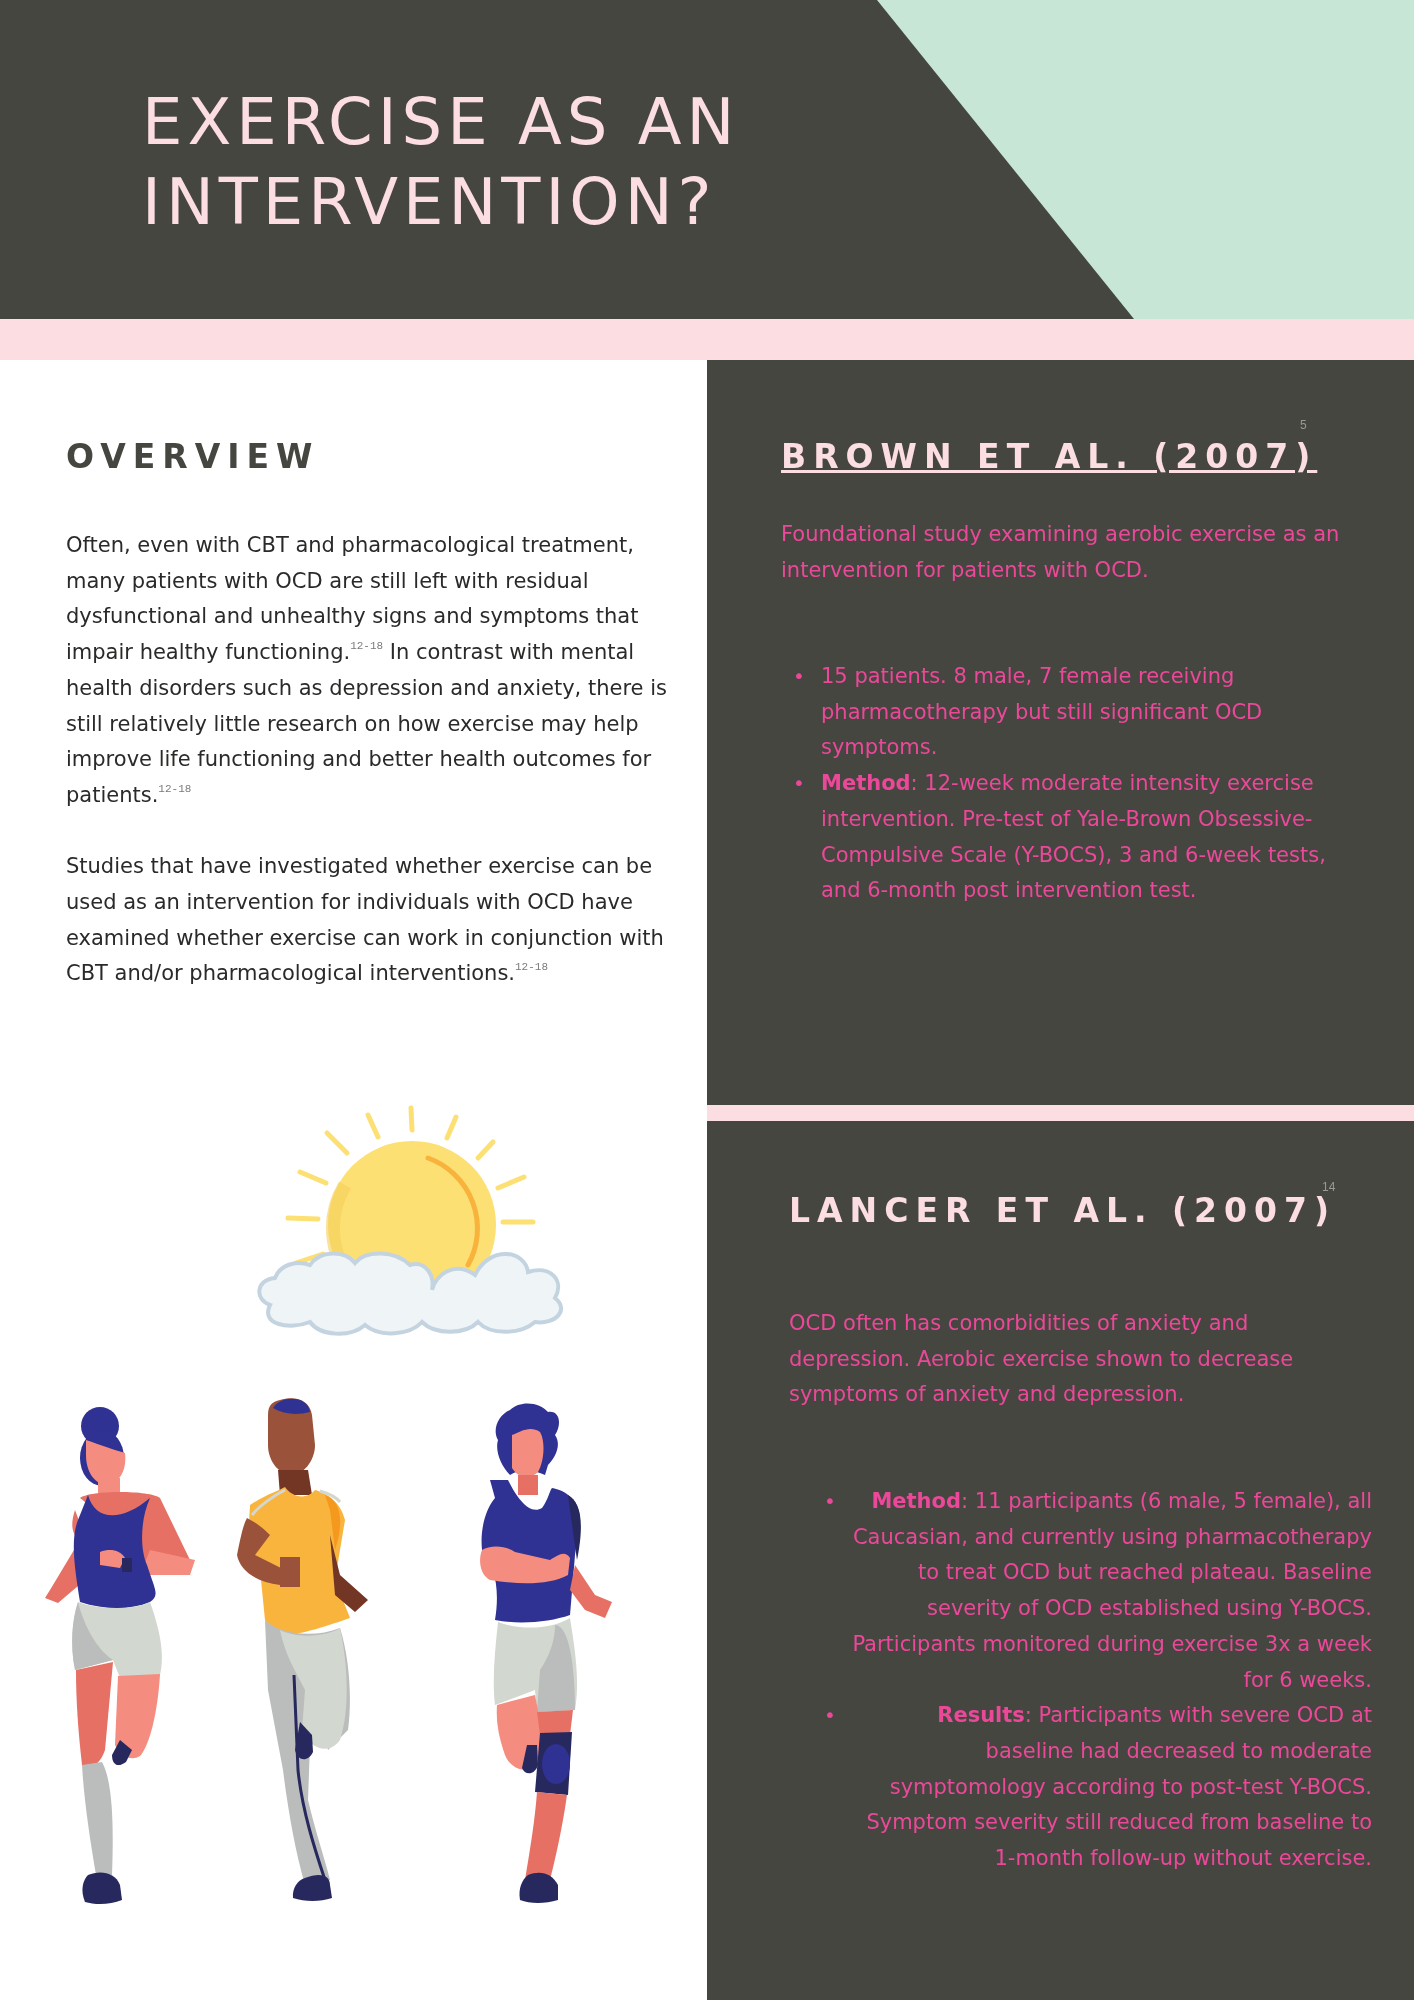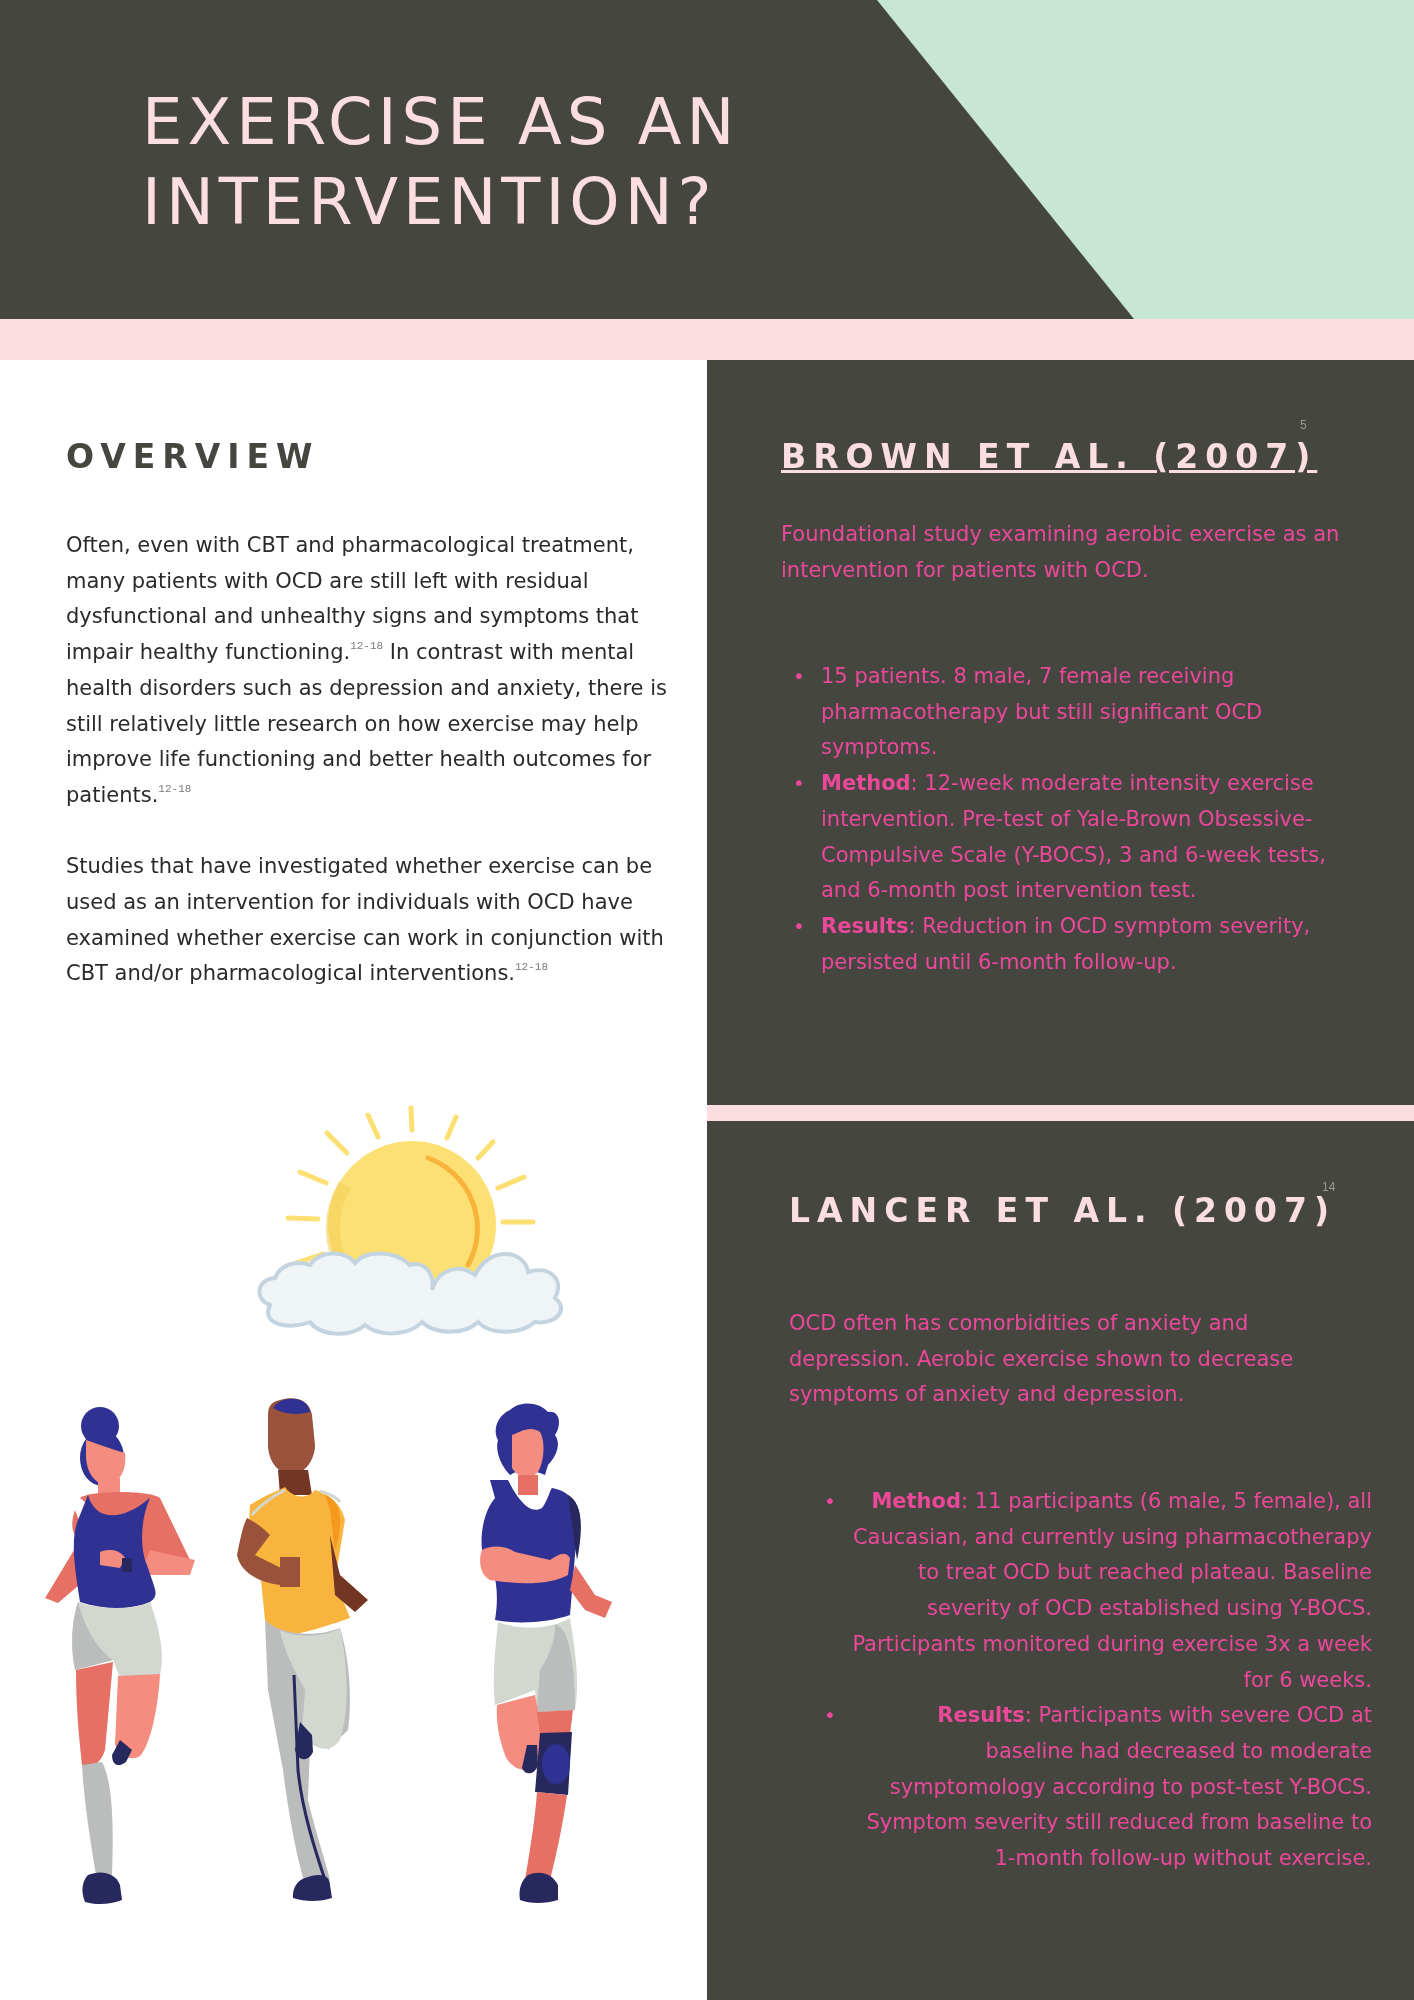--- a/index.html
+++ b/index.html
@@ -68,21 +68,20 @@
   <p><span>Often, even with CBT and pharmacological treatment, many patients with OCD are still left with residual dysfunctional and unhealthy signs and symptoms that impair healthy functioning.</span><sup>12-18</sup><span> In contrast with mental health disorders such as depression and anxiety, there is still relatively little research on how exercise may help improve life functioning and better health outcomes for patients.</span><sup>12-18</sup></p>
   <p><span>Studies that have investigated whether exercise can be used as an intervention for individuals with OCD have examined whether exercise can work in conjunction with CBT and/or pharmacological interventions.</span><sup>12-18</sup></p>
 </div>
 
 <h2 class="section-heading brown-heading">BROWN ET AL. (2007)</h2>
 <span class="cite-sup" style="left:1300px; top:418px;">5</span>
 <p class="body-text right-col-text brown-intro">Foundational study examining aerobic exercise as an intervention for patients with OCD.</p>
 <ul class="body-text right-col-text brown-list bullets">
   <li><b></b><span>15 patients. 8 male, 7 female receiving pharmacotherapy but still significant OCD symptoms.</span></li>
   <li><b>Method</b><span>: 12-week moderate intensity exercise intervention. Pre-test of Yale-Brown Obsessive-Compulsive Scale (Y-BOCS), 3 and 6-week tests, and 6-month post intervention test.</span></li>
-  <li><b>Results</b><span>: Reduction in OCD symptom severity, persisted until 6-month follow-up.</span></li>
 </ul>
 
 <h2 class="section-heading lancer-heading">LANCER ET AL. (2007)</h2>
 <span class="cite-sup" style="left:1322px; top:1180px;">14</span>
 <p class="body-text right-col-text lancer-intro">OCD often has comorbidities of anxiety and depression. Aerobic exercise shown to decrease symptoms of anxiety and depression.</p>
 <ul class="body-text right-col-text lancer-list bullets">
   <li><b>Method</b><span>: 11 participants (6 male, 5 female), all Caucasian, and currently using pharmacotherapy to treat OCD but reached plateau. Baseline severity of OCD established using Y-BOCS. Participants monitored during exercise 3x a week for 6 weeks.</span></li>
   <li><b>Results</b><span>: Participants with severe OCD at baseline had decreased to moderate symptomology according to post-test Y-BOCS. Symptom severity still reduced from baseline to 1-month follow-up without exercise.</span></li>
 </ul>
 

